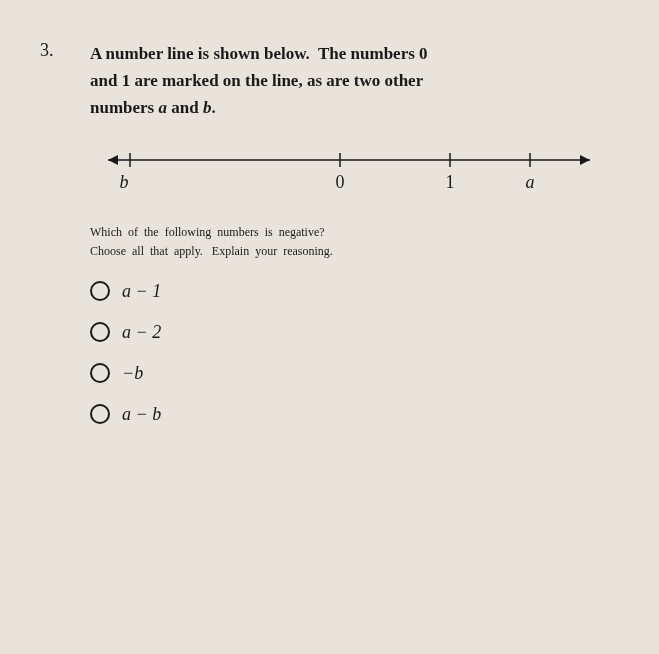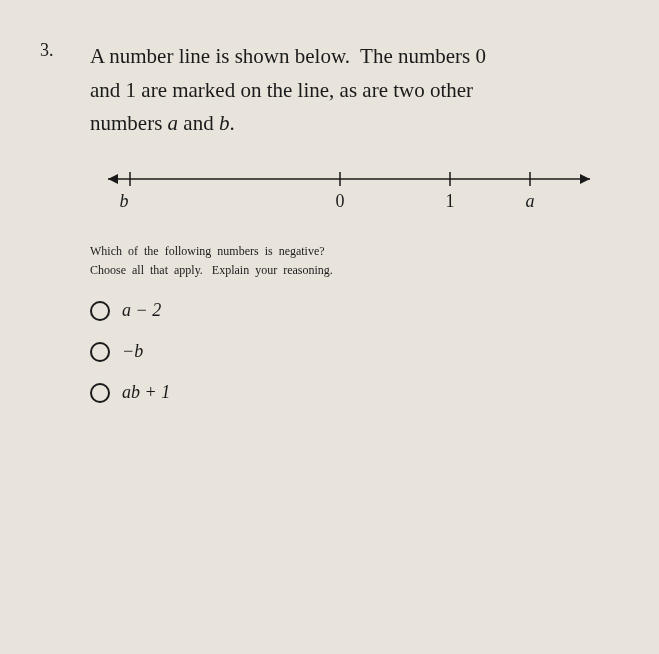--- a/index.html
+++ b/index.html
@@ -27,23 +27,24 @@
       gap: 20px;
       margin-bottom: 18px;
     }
 
     .question-number {
       font-size: 18px;
       min-width: 30px;
     }
 
     .question-text {
-      font-size: 21px;
+      font-size: 17px;
       line-height: 1.6;
       text-align: justify;
+      font-weight: bold;
     }
 
     .number-line-container {
       margin: 18px 0 18px 50px;
       position: relative;
     }
 
     .number-line-svg {
       width: 520px;
       height: 60px;
@@ -123,33 +124,37 @@
     </svg>
   </div>
 
   <div class="sub-question">
     Which &nbsp;of &nbsp;the &nbsp;following &nbsp;numbers &nbsp;is &nbsp;negative?<br>
     Choose &nbsp;all &nbsp;that &nbsp;apply. &nbsp;&nbsp;Explain &nbsp;your &nbsp;reasoning.
   </div>
 
   <div class="answer-options">
 
+    <div class="option-row">
+      <span class="radio-circle"></span>
+      <span class="option-label"><em>a</em> − 1</span>
+    </div>
 
     <div class="option-row">
       <span class="radio-circle"></span>
       <span class="option-label"><em>a</em> − 2</span>
     </div>
 
     <div class="option-row">
       <span class="radio-circle"></span>
       <span class="option-label">−<em>b</em></span>
     </div>
 
 
-
     <div class="option-row">
       <span class="radio-circle"></span>
-      <span class="option-label"><em>ab</em> + 1</span>
+      <span class="option-label"><em>a</em> − <em>b</em></span>
     </div>
+
 
   </div>
 
 </div>
 
 </body></html>

